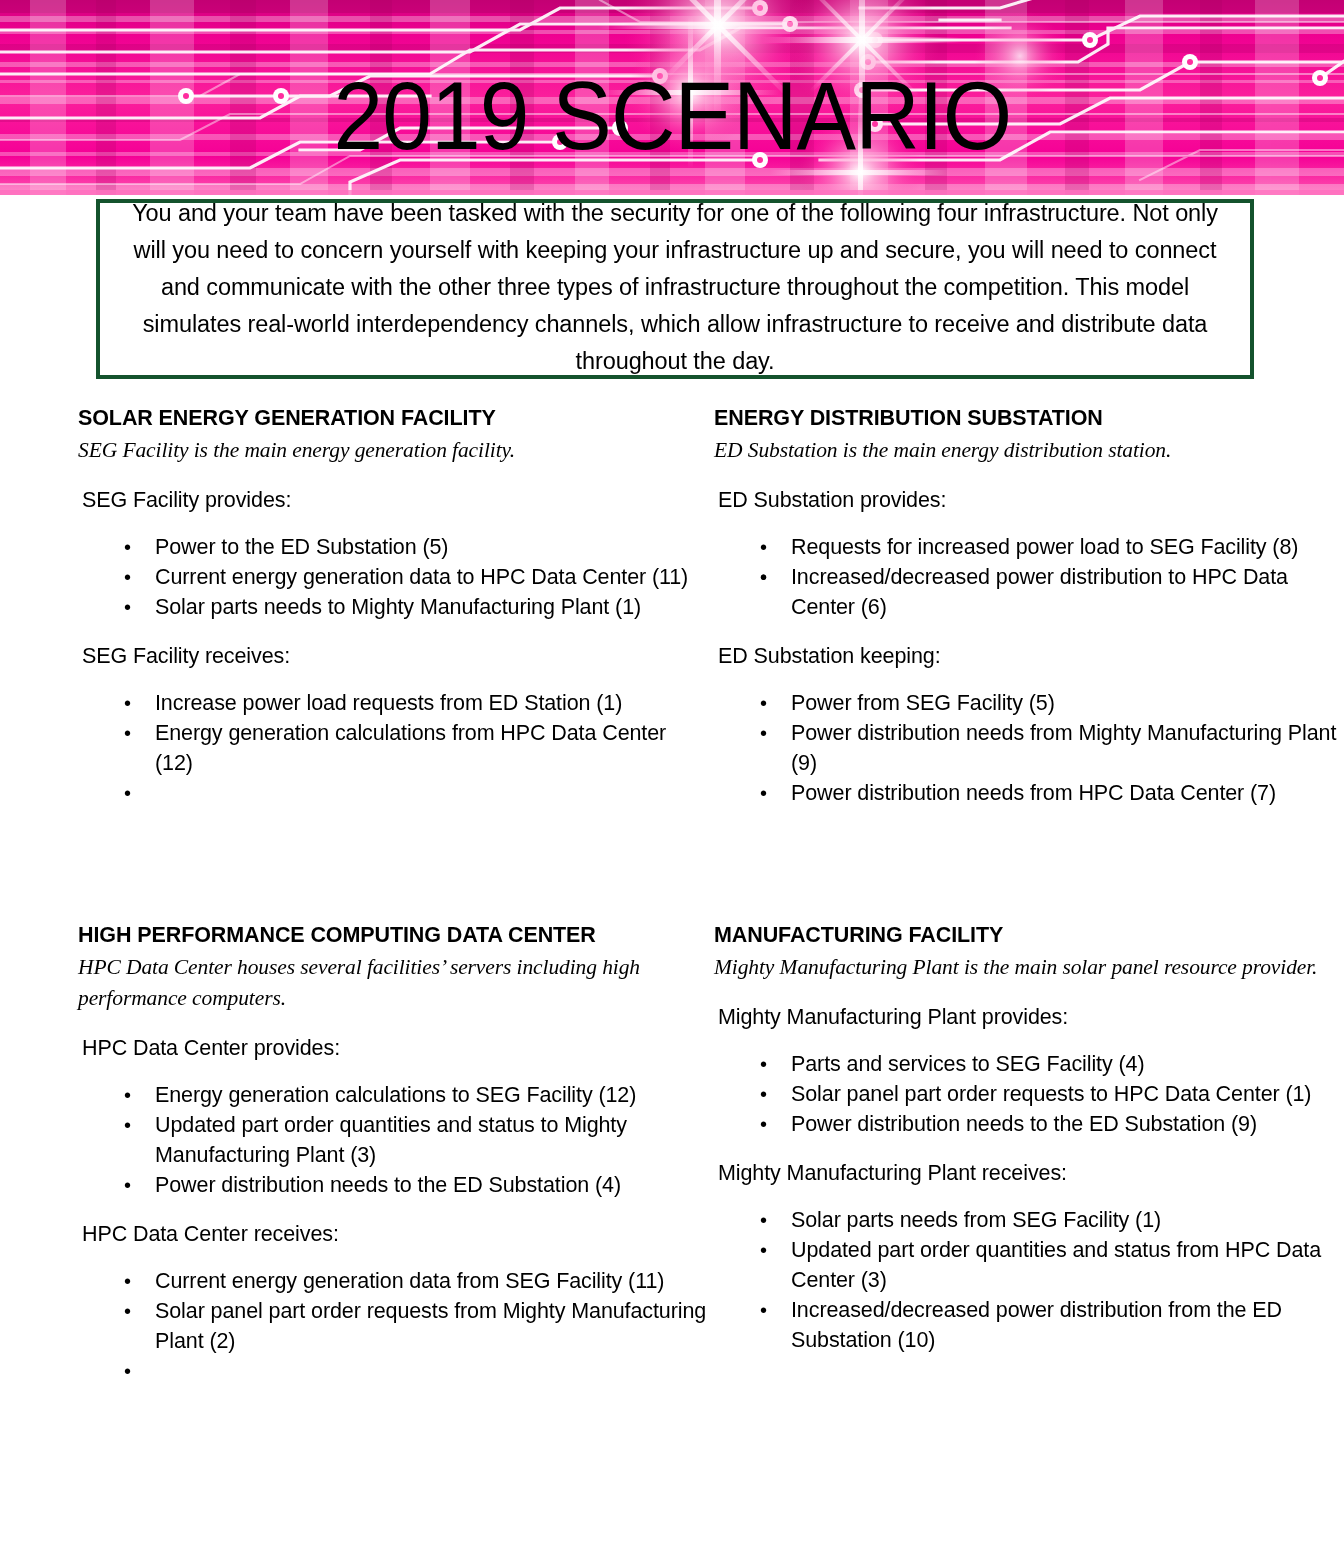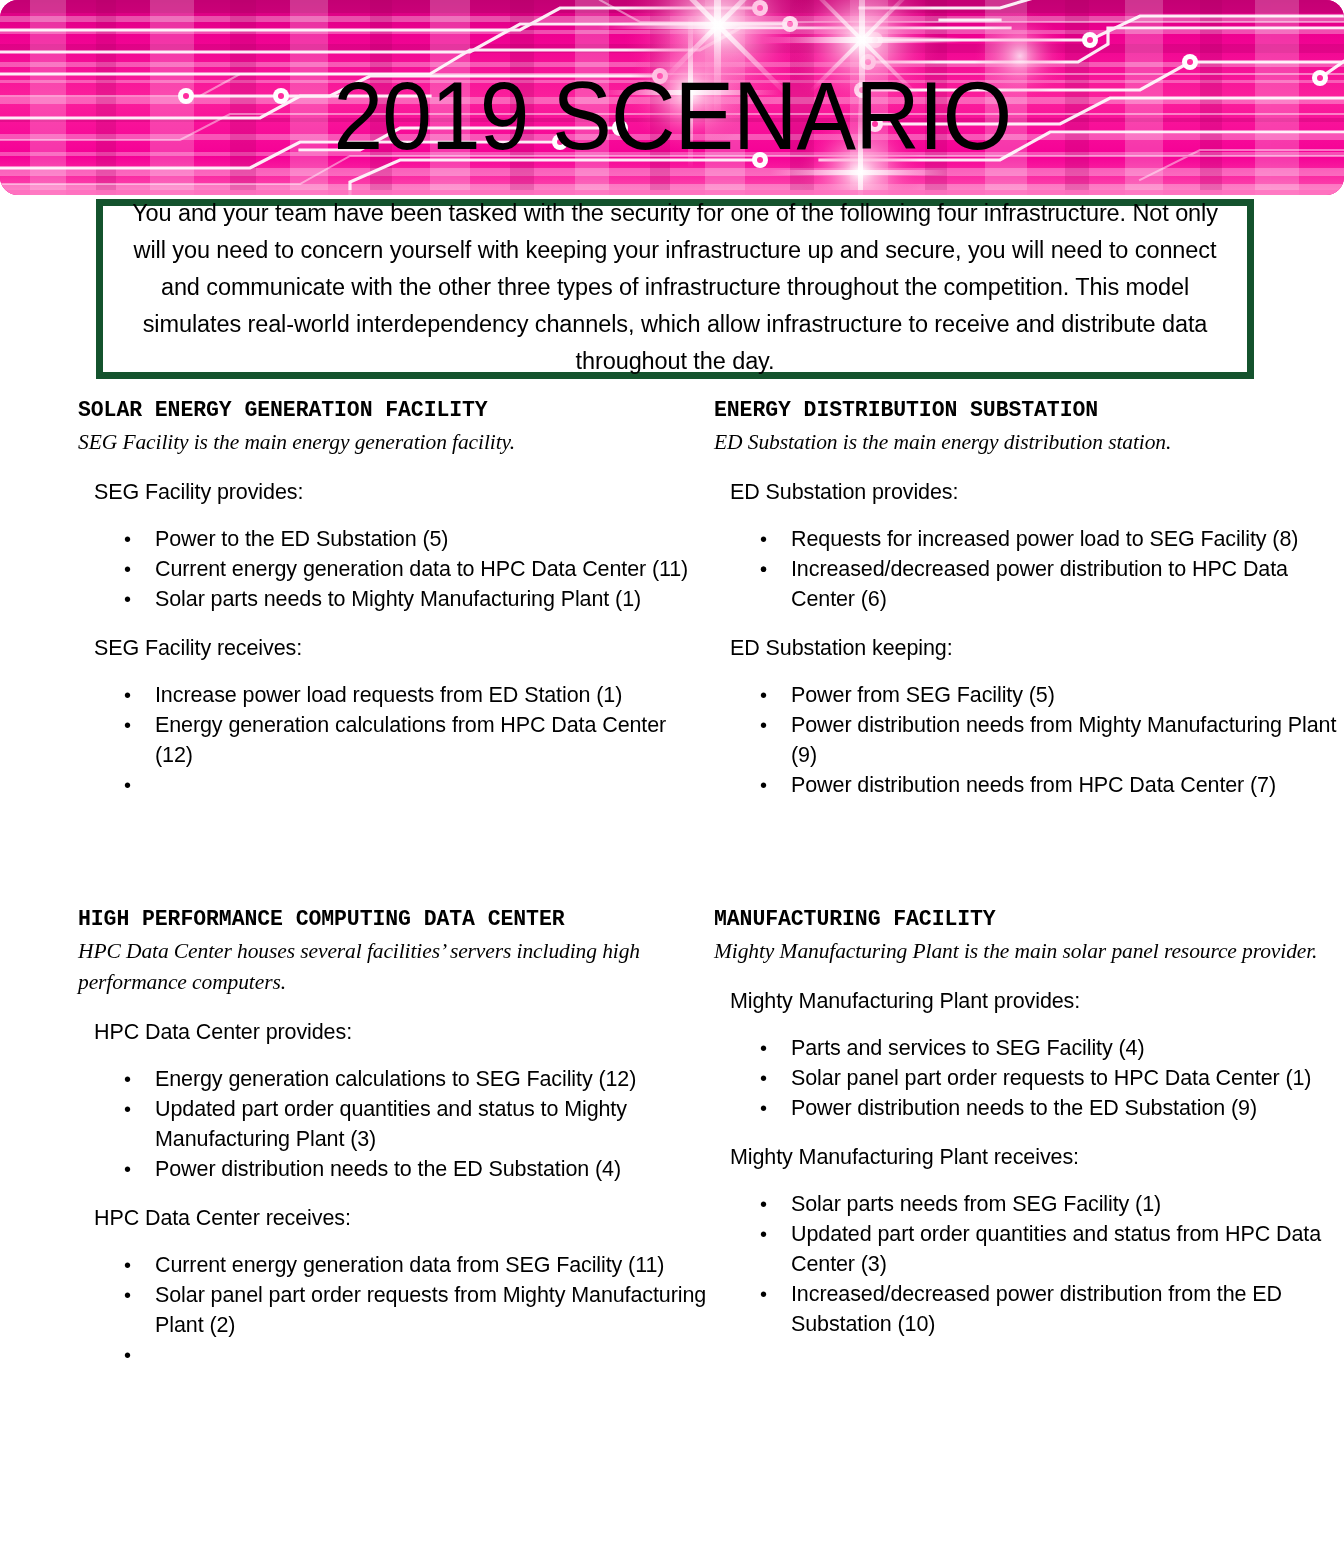--- a/index.html
+++ b/index.html
@@ -19,21 +19,20 @@
 
   
   .banner {
     position: absolute;
     left: 0;
     top: 0;
     width: 1344px;
     height: 195px;
     overflow: hidden;
     background: #ec008c;
-    border-radius: 18px;
   }
   .banner-svg {
     position: absolute;
     left: 0;
     top: 0;
     width: 1344px;
     height: 195px;
     display: block;
   }
   .banner-title {
@@ -59,21 +58,21 @@
     white-space: nowrap;
   }
 
   
   .intro-box {
     position: absolute;
     left: 96px;
     top: 199px;
     width: 1158px;
     height: 180px;
-    border: 7px solid #14532d;
+    border: 4px solid #14532d;
     box-sizing: border-box;
     background: #ffffff;
     display: flex;
     align-items: center;
     justify-content: center;
     padding: 4px 14px 8px 14px;
   }
   .intro-text {
     font-family: "Liberation Sans Narrow", "Liberation Sans", sans-serif;
     font-size: 23.5px;
@@ -97,40 +96,40 @@
     padding-left: 78px;
   }
   .cell {
     padding-bottom: 12px;
   }
   .cell.row2 {
     padding-top: 92px;
   }
 
   .sec-title {
-    font-family: Liberation Mono, monospace;
+    font-family: Liberation Sans, sans-serif;
     font-size: 21.5px;
     font-weight: bold;
     line-height: 30px;
-    margin: 0 0 2px 0;
+    margin: 8px 0 2px 0;
     letter-spacing: -0.1px;
   }
   .sec-desc {
     font-family: Liberation Serif, serif;
     font-size: 21.5px;
     font-style: italic;
     line-height: 31px;
     margin: 0;
     letter-spacing: -0.1px;
   }
   .sec-lead {
     font-family: "Liberation Sans Narrow", "Liberation Sans", sans-serif;
     font-size: 21.5px;
     line-height: 31px;
-    margin: 19px 0 0 16px;
+    margin: 19px 0 0 4px;
     letter-spacing: -0.1px;
   }
   ul.items {
     list-style: none;
     margin: 16px 0 0 0;
     padding: 0;
   }
   ul.items li {
     font-family: "Liberation Sans Narrow", "Liberation Sans", sans-serif;
     font-size: 21.5px;

